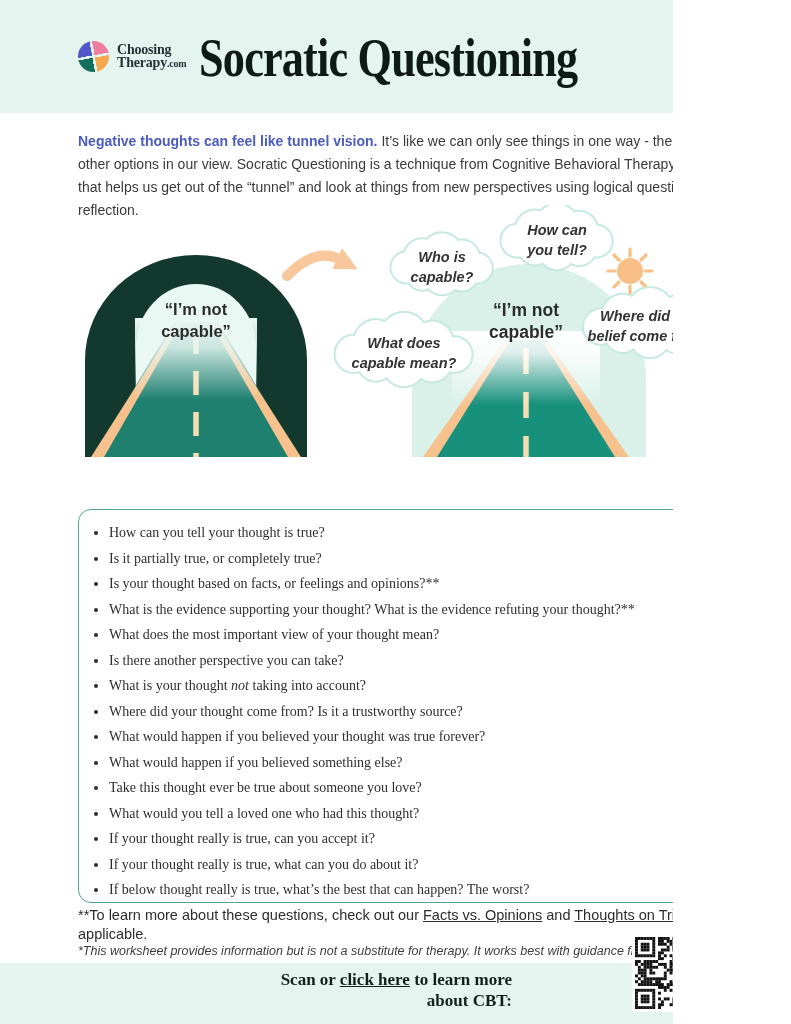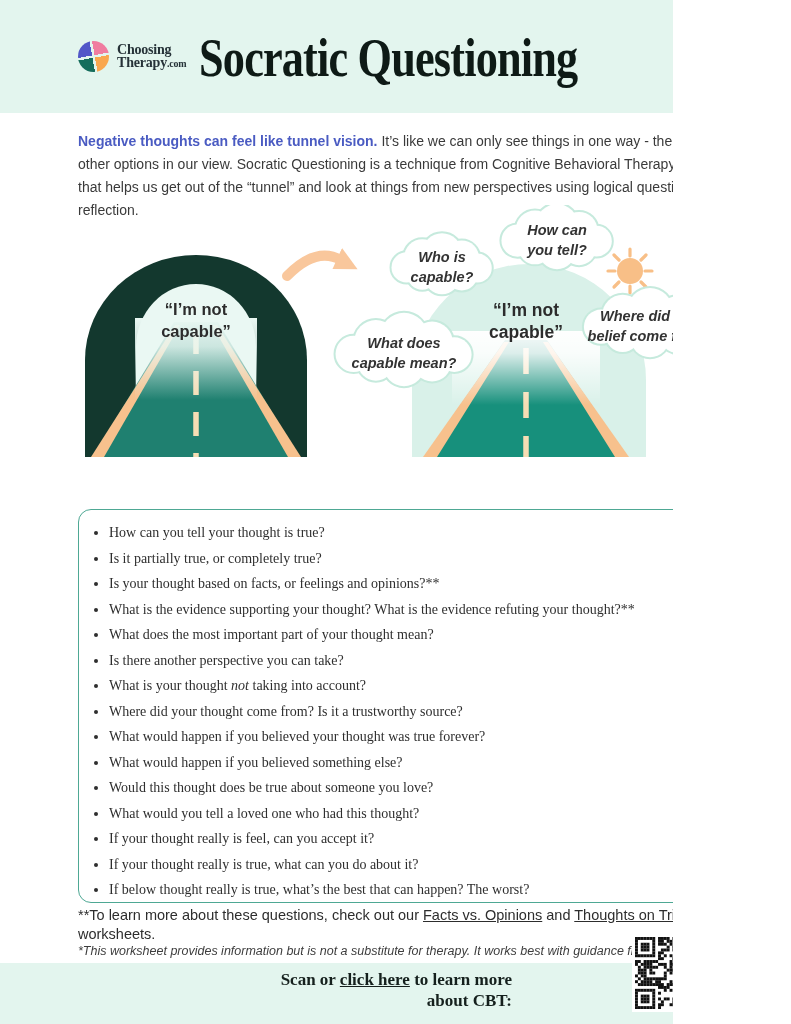--- a/index.html
+++ b/index.html
@@ -239,35 +239,35 @@
     <path d="M287,276 Q316,246 341,260" fill="none" stroke="#f9c79c" stroke-width="10" stroke-linecap="round" marker-end="url(#ah)"></path>
   </svg>
 
 
   <div class="qbox">
     <ul>
         <li>How can you tell your thought is true?</li>
         <li>Is it partially true, or completely true?</li>
         <li>Is your thought based on facts, or feelings and opinions?**</li>
         <li>What is the evidence supporting your thought? What is the evidence refuting your thought?**</li>
-        <li>What does the most important part of your thought mean?</li>
+        <li>What does the most important view of your thought mean?</li>
         <li>Is there another perspective you can take?</li>
         <li>What is your thought <em>not</em> taking into account?</li>
         <li>Where did your thought come from? Is it a trustworthy source?</li>
         <li>What would happen if you believed your thought was true forever?</li>
         <li>What would happen if you believed something else?</li>
-        <li>Would this thought does be true about someone you love?</li>
+        <li>Take this thought ever be true about someone you love?</li>
         <li>What would you tell a loved one who had this thought?</li>
-        <li>If your thought really is feel, can you accept it?</li>
+        <li>If your thought really is true, can you accept it?</li>
         <li>If your thought really is true, what can you do about it?</li>
         <li>If below thought really is true, what’s the best that can happen? The worst?</li>
       </ul>
   </div>
 
-  <p class="footnote"><span>**To learn more about these questions, check out our </span><a href="#">Facts vs. Opinions</a><span> and </span><a href="#">Thoughts on Trial</a><span> worksheets.</span></p>
+  <p class="footnote"><span>**To learn more about these questions, check out our </span><a href="#">Facts vs. Opinions</a><span> and </span><a href="#">Thoughts on Trial</a><span> applicable.</span></p>
 
   <p class="disclaimer">*This worksheet provides information but is not a substitute for therapy. It works best with guidance from a professional.</p>
 
 
   <div class="scan"><span>Scan or </span><a href="#">click here</a><span> to learn more</span><br>
     <span>about CBT:</span></div>
 
   <div class="qr">
     <svg id="qr-svg" width="72" height="72" viewBox="0 0 25 25">
         <rect x="0" y="0" width="1.02" height="1.02" fill="#111"></rect>

